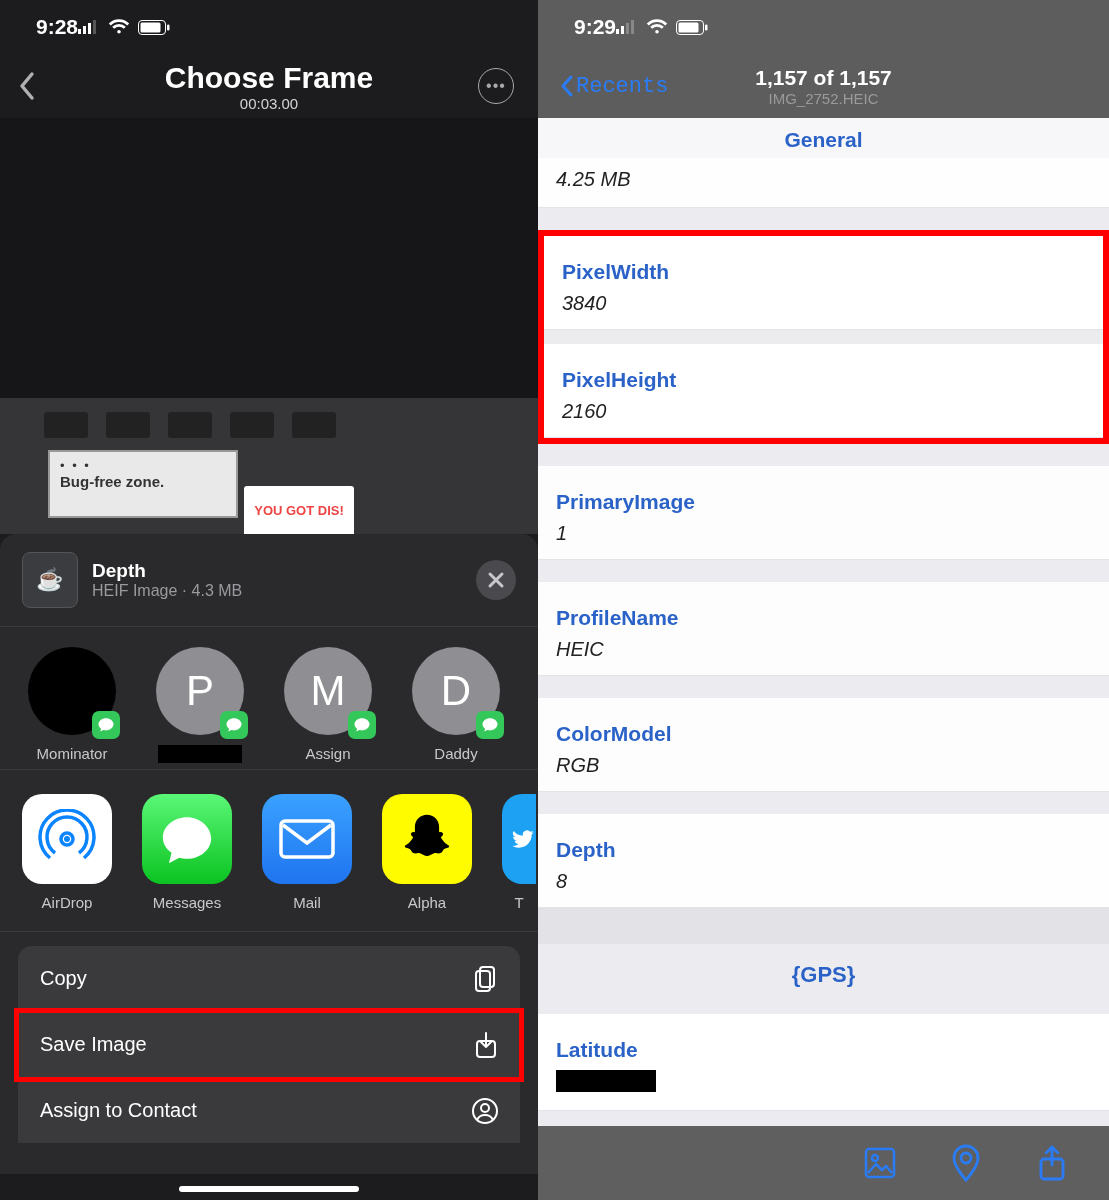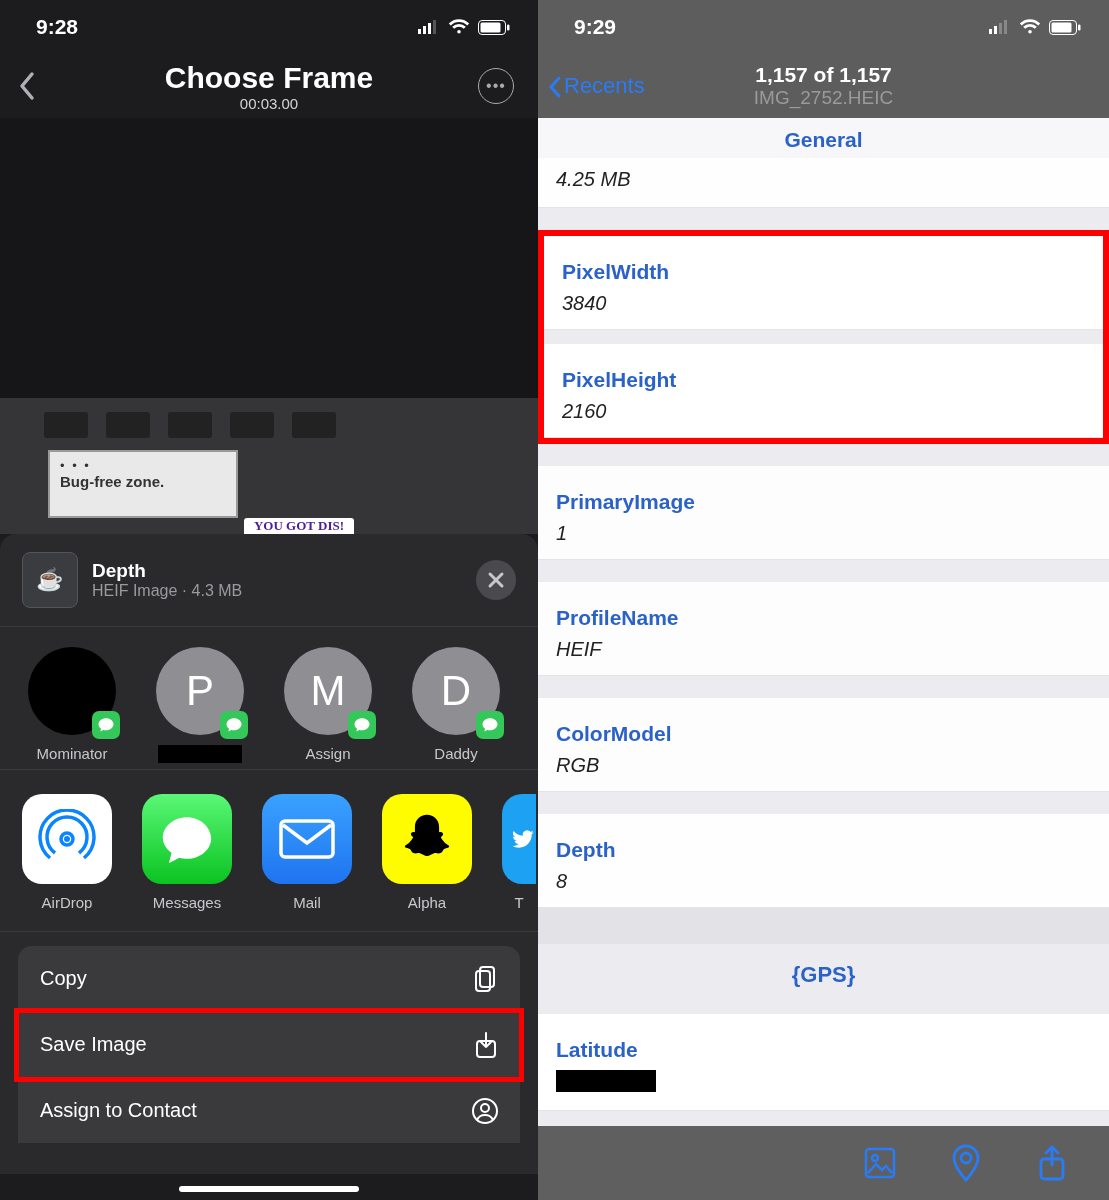--- a/index.html
+++ b/index.html
@@ -9,46 +9,46 @@
     width: 1109px;
     height: 1200px;
     display: flex;
     overflow: hidden;
   }
   .phone { height: 1200px; position: relative; overflow: hidden; }
   .phone-left { width: 538px; background:#1c1c1e; }
   .phone-right { width: 571px; background:#efeff4; }
 
   
-  .statusbar { height: 54px; display:flex; align-items:center; justify-content:space-between; padding: 0 28px 0 36px; font-size:21px; font-weight:600; }
+  .statusbar { height: 54px; display:flex; align-items:center; padding: 0 28px 0 36px; font-size:21px; font-weight:600; }
   .statusbar .icons { display:flex; align-items:center; gap:8px; }
   .statusbar .icons span { display:inline-flex; }
   .phone-left .statusbar { color:#fff; }
   .phone-right .statusbar { color:#fff; background:#5d5d5d; }
   .phone-right .navbar { background:#5d5d5d; }
 
   
   .navbar { height: 64px; display:flex; align-items:center; position:relative; }
   .phone-left .navbar { color:#fff; }
   .nav-back { width:54px; display:flex; align-items:center; justify-content:center; font-size:28px; }
   .nav-title-wrap { position:absolute; left:0; right:0; text-align:center; pointer-events:none; }
   .nav-title { font-size:30px; font-weight:600; }
   .nav-sub { font-size:15px; opacity:.8; }
   .nav-more { position:absolute; right:24px; width:36px; height:36px; border:1.5px solid #aaa; border-radius:50%; display:flex; align-items:center; justify-content:center; color:#aaa; font-size:16px; letter-spacing:1px; }
-  .nav-back-blue { color:#2a7cf6; display:flex; align-items:flex-end; font-size:22px; padding-left:10px; gap:2px; }
+  .nav-back-blue { color:#2a7cf6; display:flex; align-items:flex-start; font-size:22px; padding-left:22px; gap:2px;font-family:Liberation Mono, monospace; }
   .nav-r-title { color:#fff; font-size:21px; font-weight:600; }
-  .nav-r-sub { color:#9a9a9a; font-size:19px; }
+  .nav-r-sub { color:#9a9a9a; font-size:15px; }
 
   
   .video-area { height: 280px; background:#161618; }
   .video-frame { height: 136px; background:#353537; position:relative; overflow:hidden; }
   .video-frame .sticker1 { position:absolute; left:48px; bottom:16px; width:190px; height:68px; background:#e9e9e9; border:2px solid #999;}
   .video-frame .sticker1 .dots { font-size:13px; color:#333; padding:6px 10px 0; letter-spacing:2px; }
   .video-frame .sticker1 .txt { font-size:15px; font-weight:600; color:#333; padding:0 10px; }
-  .video-frame .sticker2 { position:absolute; left:244px; bottom:0; width:110px; height:16px; background:#fff; border-radius:3px 3px 0 0; font-size:13px; font-weight:700; color:#4c1d95; display:flex; align-items:center; justify-content:center;font-family:Liberation Serif, serif; }
+  .video-frame .sticker2 { position:absolute; left:244px; bottom:0; width:110px; height:48px; background:#fff; border-radius:3px 3px 0 0; font-size:13px; font-weight:700; color:#ef4444; display:flex; align-items:center; justify-content:center; }
   .video-frame .kbrow { position:absolute; top:14px; left:44px; right:44px; height:26px; display:flex; gap:18px; }
   .video-frame .key { width:44px; height:26px; background:#222; border-radius:3px; }
 
   
   .sheet { background:#2a2a2c; border-radius:16px 16px 0 0; padding-bottom:30px; }
   .sheet-header { display:flex; align-items:center; padding:18px 22px; gap:14px; position:relative; border-bottom:1px solid #3a3a3c; }
   .thumb { width:56px; height:56px; border-radius:8px; background:#3a3c3f; border:1px solid #555; display:flex; align-items:center; justify-content:center; font-size:22px; }
   .sheet-title { color:#fff; font-size:19px; font-weight:600; }
   .sheet-sub { color:#9a9a9f; font-size:16px; }
   .close-x { position:absolute; right:22px; width:40px; height:40px; border-radius:50%; background:#4a4a4e; color:#c8c8cc; display:flex; align-items:center; justify-content:center; font-size:22px; }
@@ -363,21 +363,21 @@
       </div>
 
       <div class="gap"></div>
       <div class="cell" style="background:rgba(255,255,255,.92)">
         <div class="label">PrimaryImage</div>
         <div class="value">1</div>
       </div>
       <div class="gap"></div>
       <div class="cell" style="background:rgba(255,255,255,.92)">
         <div class="label">ProfileName</div>
-        <div class="value">HEIF</div>
+        <div class="value">HEIC</div>
       </div>
       <div class="gap"></div>
       <div class="cell" style="background:rgba(255,255,255,.92)">
         <div class="label">ColorModel</div>
         <div class="value">RGB</div>
       </div>
       <div class="gap"></div>
       <div class="cell" style="background:rgba(255,255,255,.96)">
         <div class="label">Depth</div>
         <div class="value">8</div>

